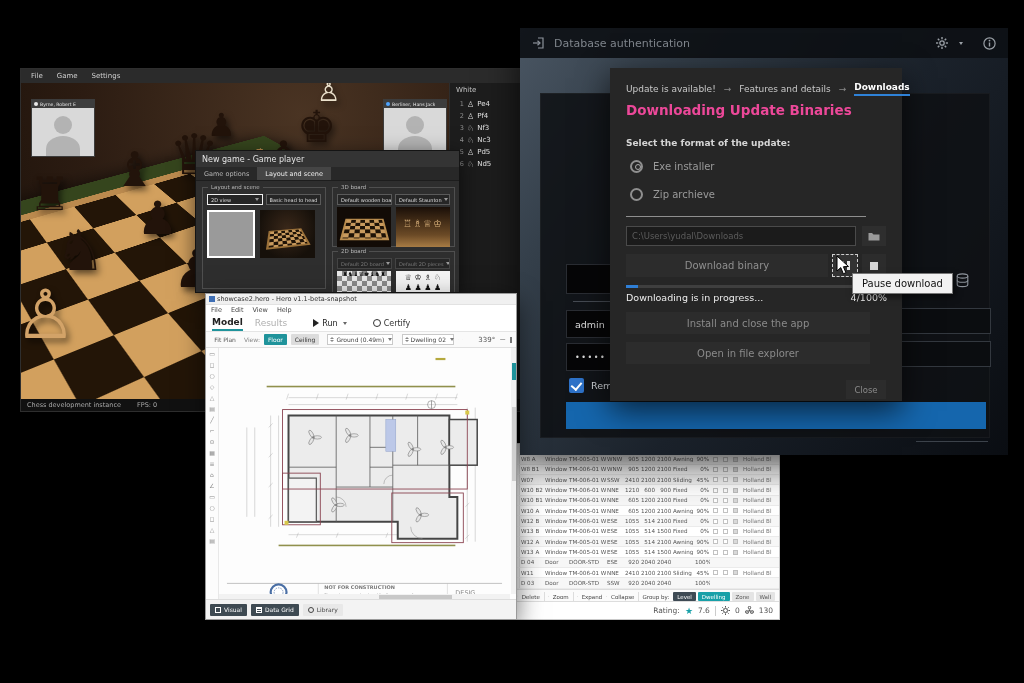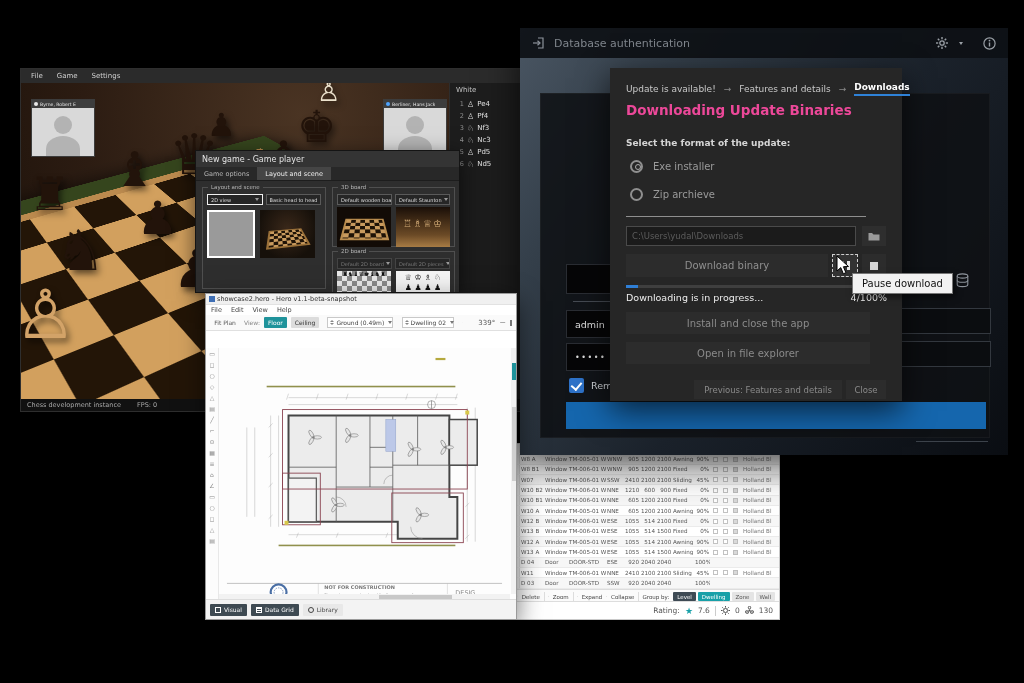--- a/index.html
+++ b/index.html
@@ -865,37 +865,49 @@
         </div>
       <div class="upd-track">
           <div class="upd-fill" style="width: 5%;"></div>
         </div>
       <div class="upd-progress-row">
         <span>Downloading is in progress...</span>
         <span>4/100%</span>
       </div>
       <div class="upd-widebtn b-open">Open in file explorer</div>
       <div class="upd-widebtn b-install">Install and close the app</div>
-      <div class="upd-footbtn b-prev">Previous: Features and details</div>
       <div class="upd-footbtn b-close">Close</div>
     </div>
   </div>
 
   <div class="win cad-win">
     <div class="cad-titlebar">
       <i class="cad-appicon"></i>
       <span>showcase2.hero - Hero v1.1-beta-snapshot</span>
     </div>
     <div class="cad-menus">
 
     <span>File</span>
         <span>Edit</span>
         <span>View</span>
         <span>Help</span>
       </div>
+    <div class="cad-tabs">
+      <div class="cad-tab active">Model</div>
+      <div class="cad-tab">Results</div>
+      <div class="cad-run">
+        <i class="tri"></i>
+        <span>Run</span>
+        <i class="caret" style="border-top-color:#666;"></i>
+      </div>
+      <div class="cad-certify">
+        <i class="ring"></i>
+        <span>Certify</span>
+      </div>
+    </div>
     <div class="cad-toolbar">
       <svg class="icon-svg" width="8" height="8" viewBox="0 0 8 8">
           <g stroke="#444" stroke-width="1" fill="none">
             <path d="M0.5,2.5 V0.5 H2.5"></path>
             <path d="M5.5,0.5 H7.5 V2.5"></path>
             <path d="M7.5,5.5 V7.5 H5.5"></path>
             <path d="M2.5,7.5 H0.5 V5.5"></path>
           </g>
         </svg>
       <span class="lbl">Fit Plan</span>

